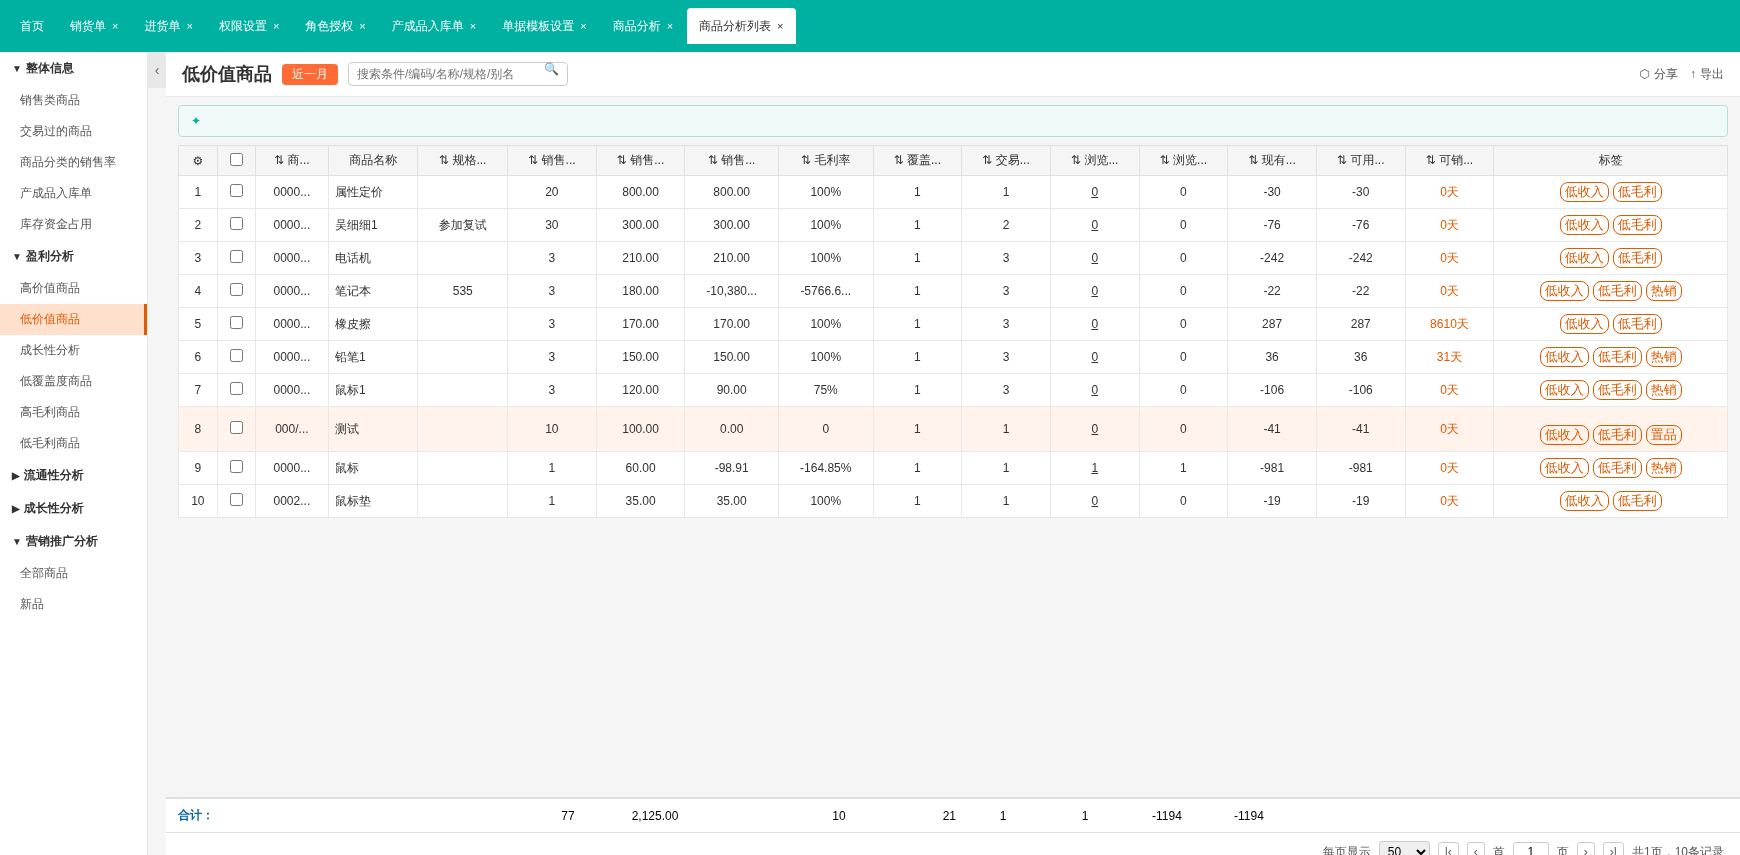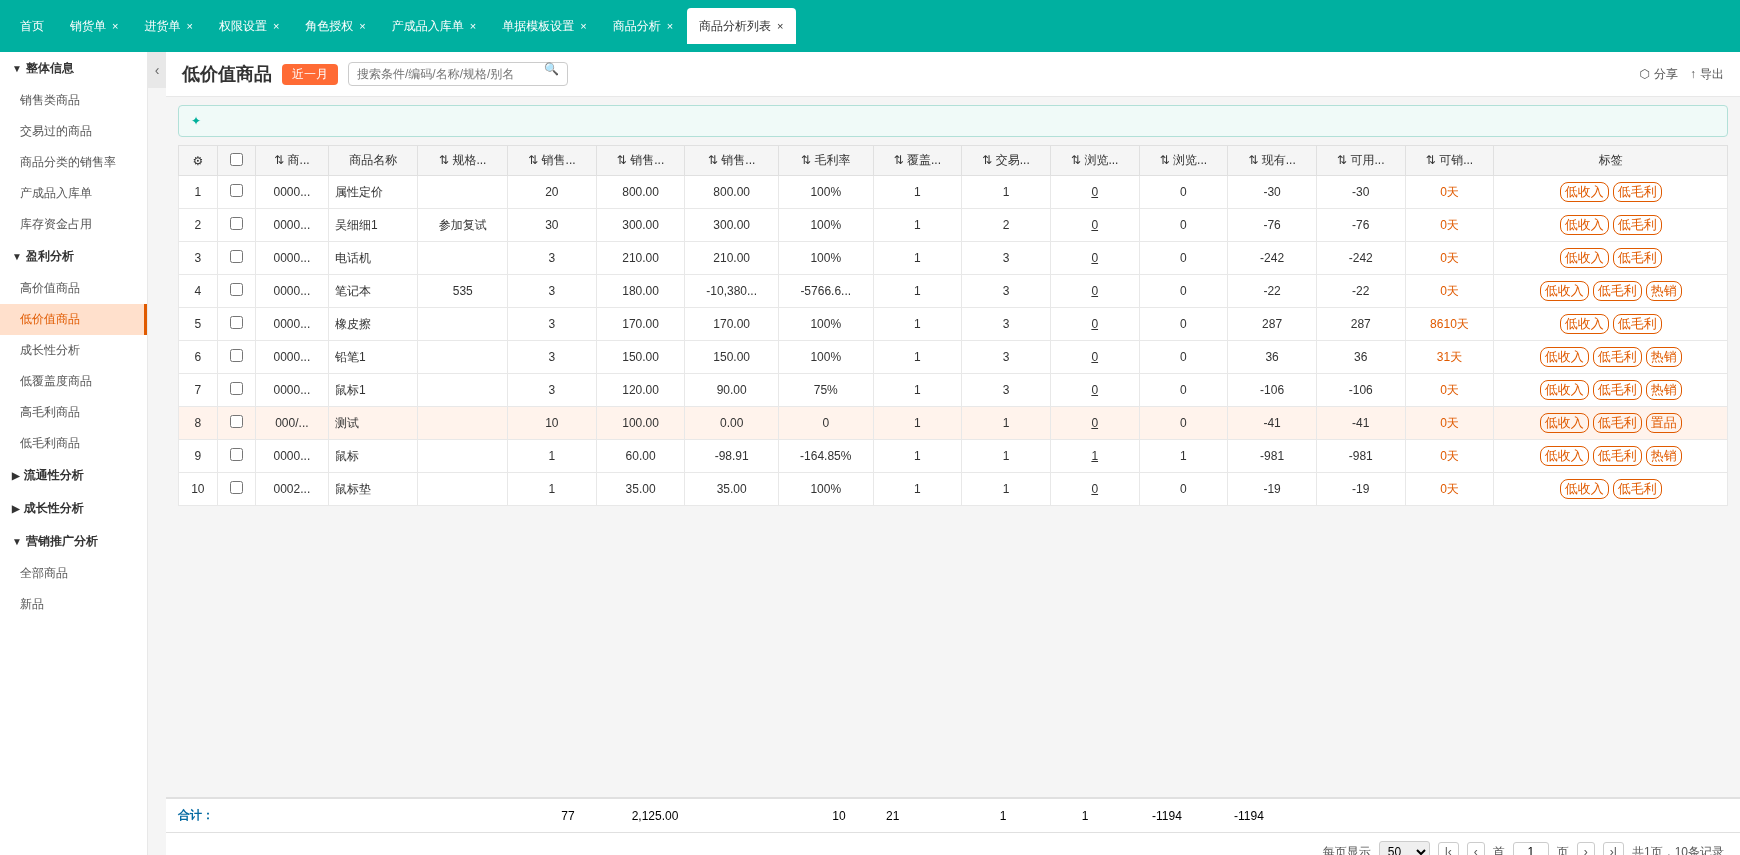--- a/index.html
+++ b/index.html
@@ -153,21 +153,21 @@
     .tag-label {
       display: inline-block;
       border: 1px solid;
       border-radius: 8px;
       padding: 0 4px;
       font-size: 13px;
       margin: 0 2px;
     }
     .tag-low-income { color: #e05a00; border-color: #e05a00; }
     .tag-hot { color: #e05a00; border-color: #e05a00; }
-    .tag-trash { color: #e05a00; border-color: #e05a00; }
+    .tag-trash { color: #e05a00; border-color: #e05a00; margin-top: 12px; }
     .underline { text-decoration: underline; cursor: pointer; }
 
     
     .table-footer {
       background: #fff;
       border-top: 2px solid #e0e0e0;
       padding: 8px 12px;
       display: flex;
       align-items: center;
     }
@@ -543,21 +543,21 @@
     <div class="table-footer">
       <span class="footer-label">合计：</span>
       <div style="display:flex;gap:12px;flex:1;">
         <div style="width:120px;"></div>
         <div style="width:80px;"></div>
         <div style="width:80px;"></div>
         <div style="width:60px; text-align:center;">77</div>
         <div style="width:90px; text-align:center;">2,125.00</div>
         <div style="width:80px;"></div>
         <div style="width:70px; text-align:center;">10</div>
-        <div style="width:70px; text-align:left;">21</div>
+        <div style="width:70px; text-align:right;">21</div>
         <div style="width:70px; text-align:center;">1</div>
         <div style="width:70px; text-align:center;">1</div>
         <div style="width:70px; text-align:center;">-1194</div>
         <div style="width:70px; text-align:center;">-1194</div>
       </div>
     </div>
 
     <div class="pagination">
       <span class="pagination-text">每页显示</span>
       <select style="border:1px solid #ccc;border-radius:3px;padding:2px 4px;">

